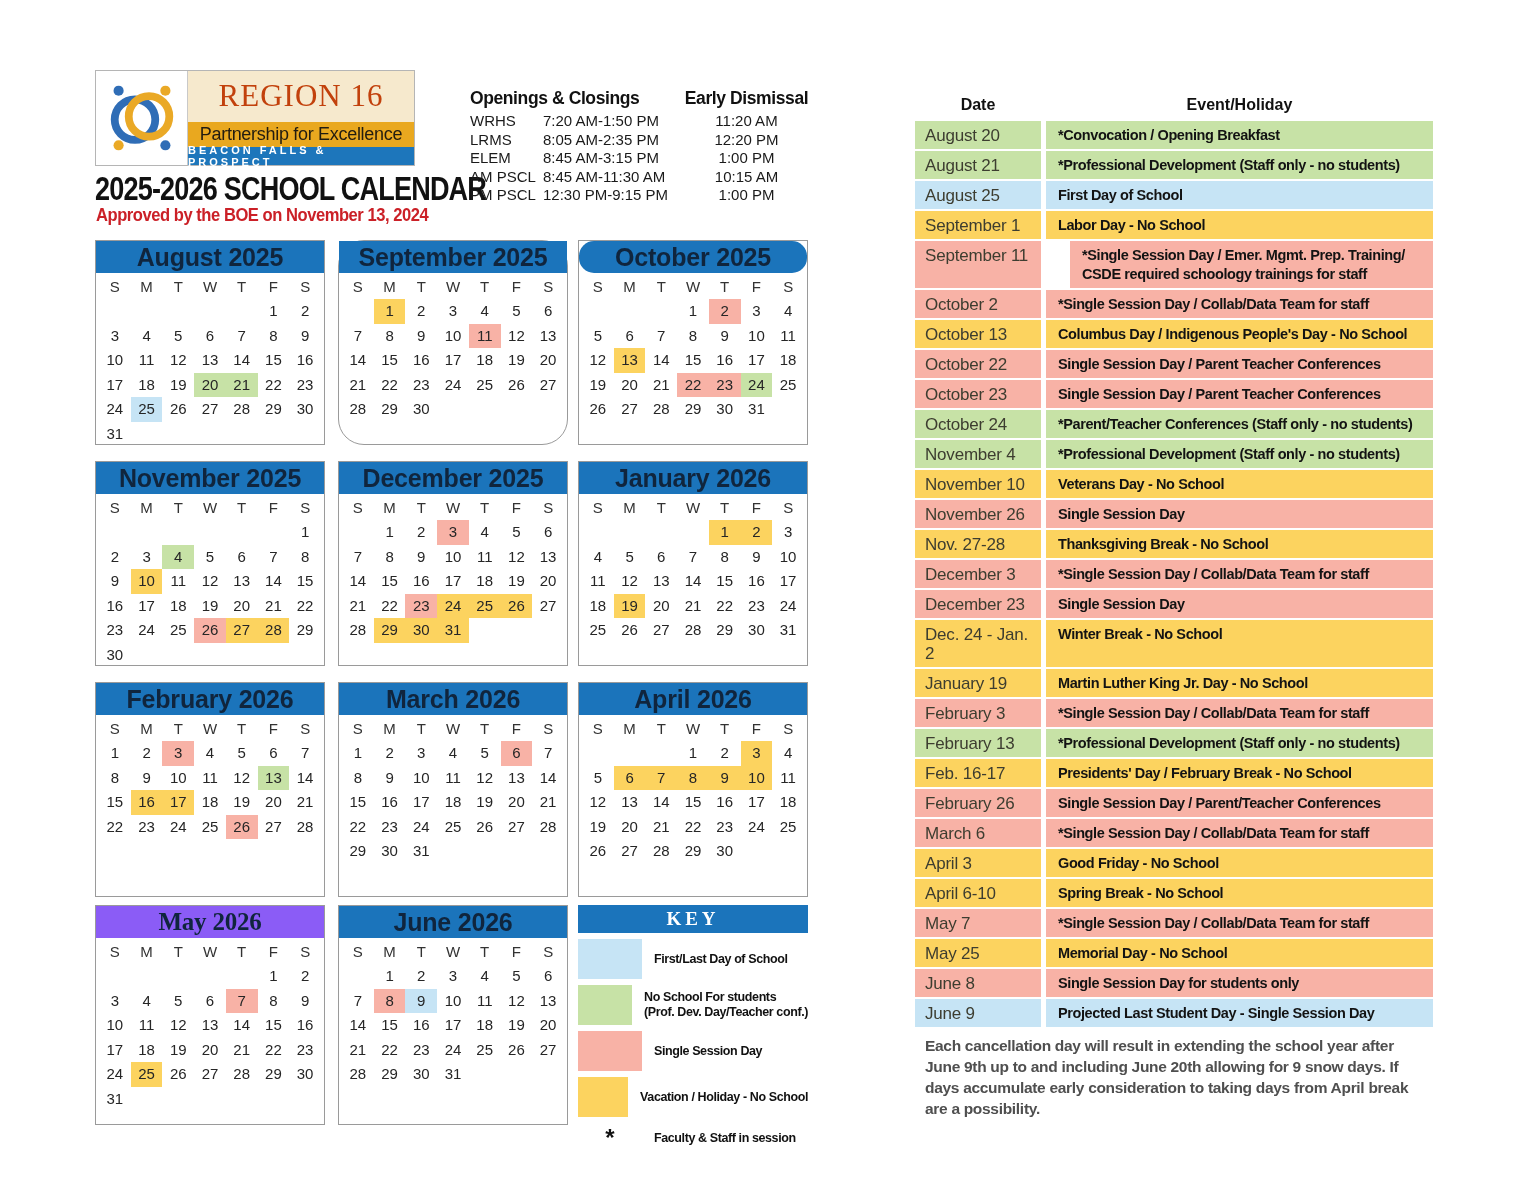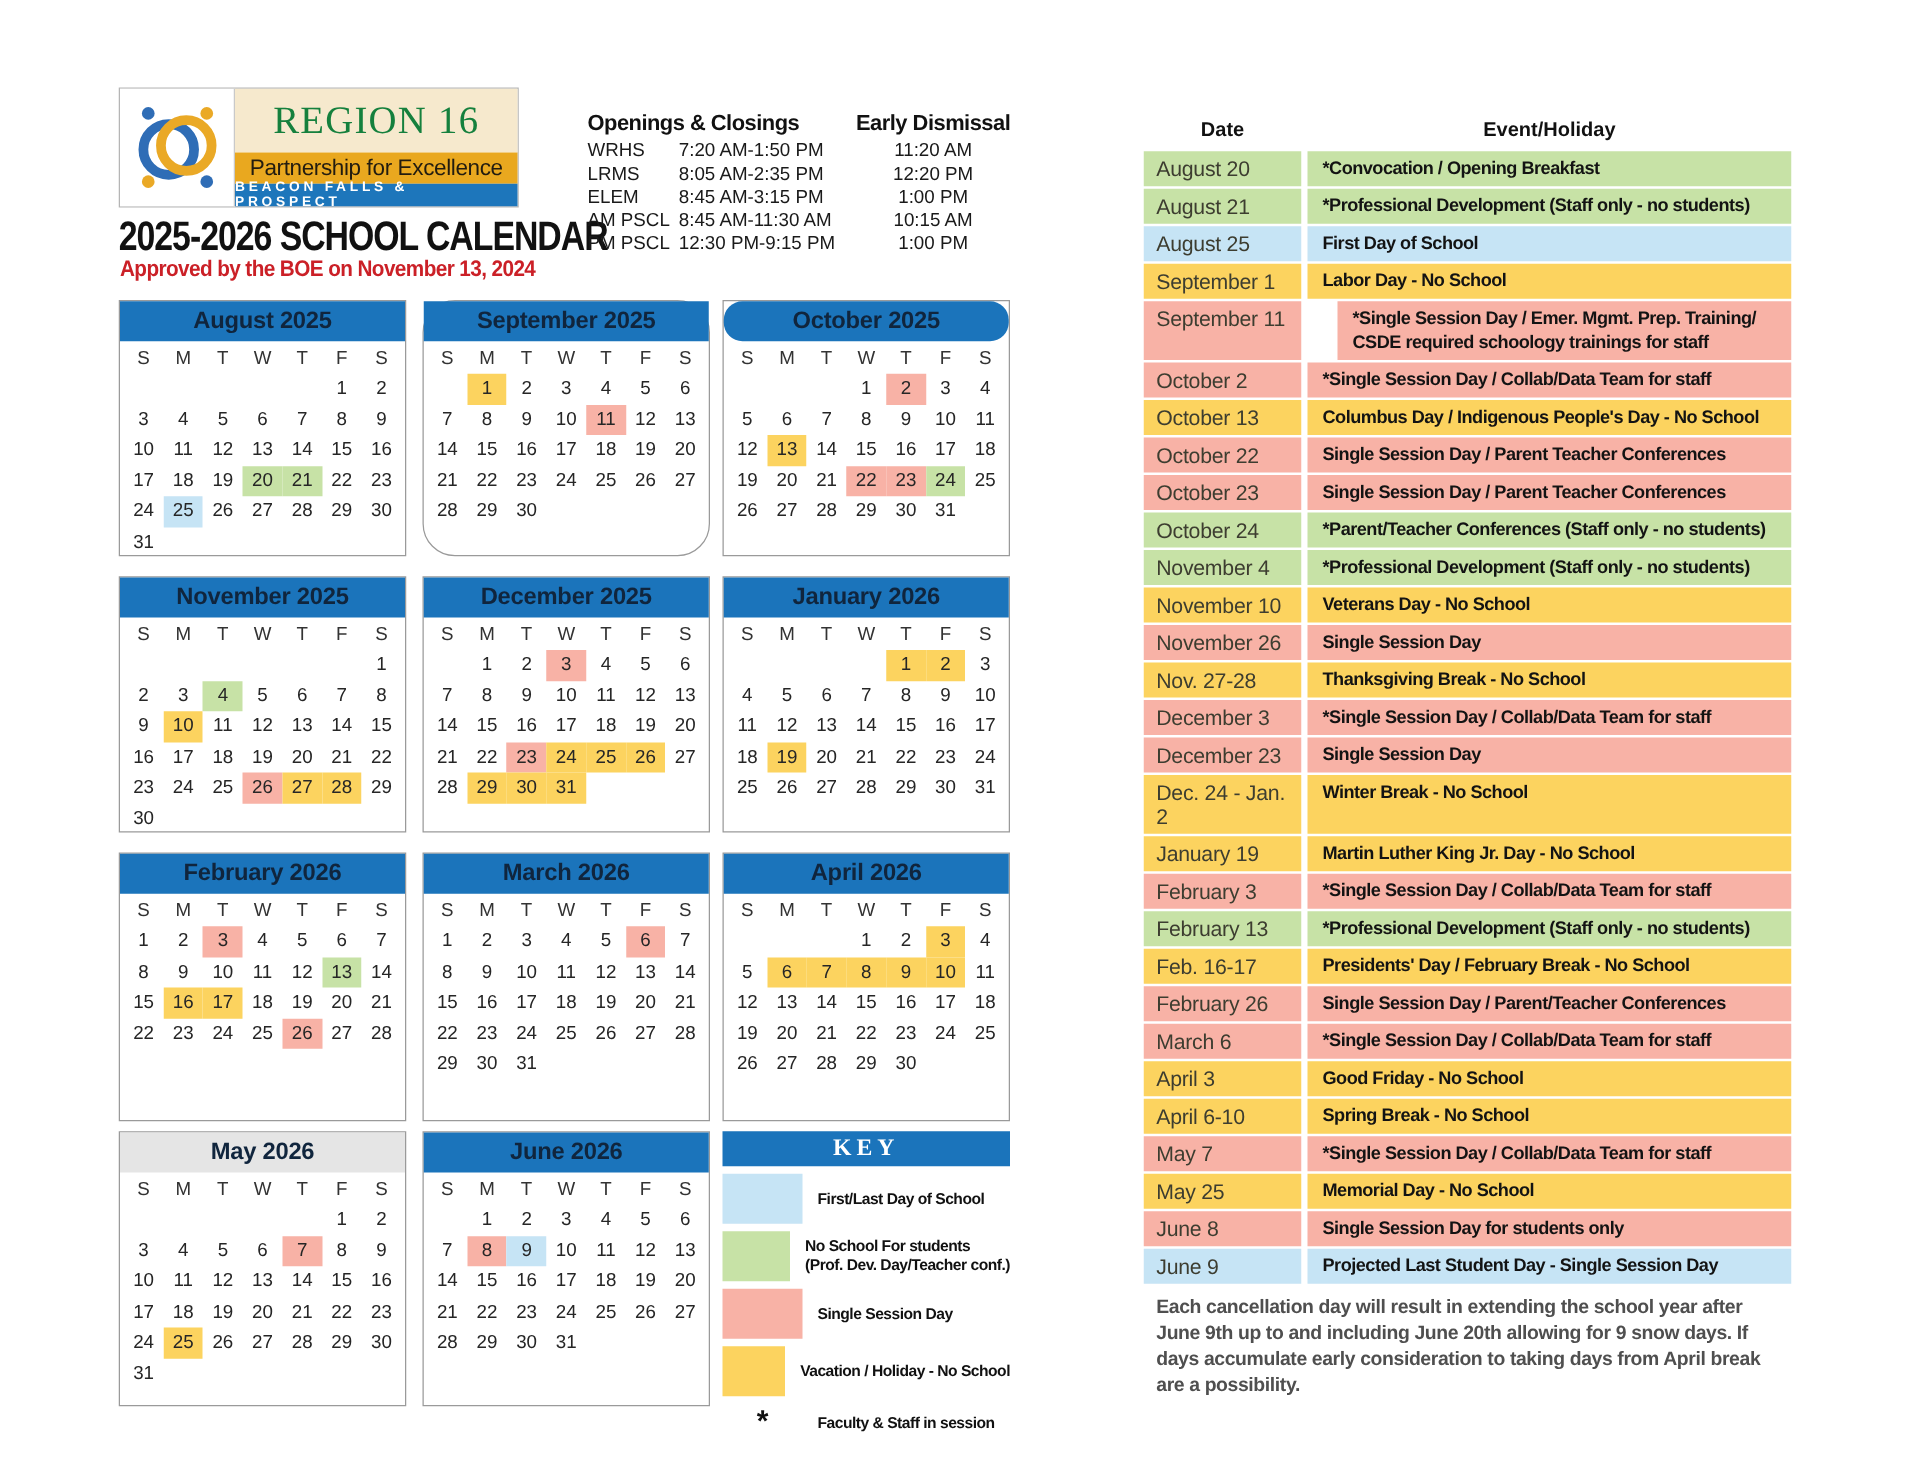--- a/index.html
+++ b/index.html
@@ -6,21 +6,21 @@
   body { background: #ffffff; font-family: "Liberation Sans", sans-serif; }
   .page { position: relative; width: 1536px; height: 1187px; background: #fff; overflow: hidden; }
 
   
   .logo { position: absolute; left: 95px; top: 70px; width: 320px; height: 96px;
           display: flex; border: 1px solid #b5b5b5; background: #fff; }
   .logo-iconbox { width: 92px; height: 100%; background: #fff; border-right: 1px solid #c9c9c9;
                   display: flex; align-items: center; justify-content: center; }
   .logo-iconbox svg { width: 78px; height: 78px; }
   .logo-text { flex: 1; display: flex; flex-direction: column; }
-  .logo-region { height: 52px; background: #f6e9cd; color: #15803d;
+  .logo-region { height: 52px; background: #f6e9cd; color: #c2410c;
                  font-family: "Liberation Serif", serif; font-size: 31px; letter-spacing: 1px;
                  display: flex; align-items: center; justify-content: center; }
   .logo-partnership { height: 26px; background: #e9a81f; color: #221c10; font-size: 18px;
                       display: flex; align-items: center; justify-content: center; letter-spacing: -0.3px; }
   .logo-towns { height: 18px; background: #1d76bb; color: #ffffff; font-size: 11px; font-weight: bold;
                 letter-spacing: 3px; display: flex; align-items: center; justify-content: center; }
 
   
   .cal-title { position: absolute; left: 95px; top: 170px; font-size: 33px; font-weight: bold;
                color: #111; letter-spacing: -1px; transform: scaleX(0.82); transform-origin: left top;
@@ -37,21 +37,21 @@
   .op-early-head { width: 137px; text-align: center; font-size: 17.5px; font-weight: bold; color: #111;
                    letter-spacing: -0.4px; }
   .op-row { display: flex; line-height: 18.6px; font-size: 15px; color: #1a1a1a; }
   .op-school { width: 73px; }
   .op-hours  { width: 135px; }
   .op-earlytime { width: 137px; text-align: center; }
 
   
   .month { position: absolute; width: 230px; background: #fff; border: 1px solid #9a9a9a; }
   .month-title { height: 32px; display: flex; align-items: center; justify-content: center;
-                 font-size: 19px; font-weight: bold; color: #10253d; letter-spacing: -0.2px; }
+                 font-size: 25px; font-weight: bold; color: #10253d; letter-spacing: -0.2px; }
   .mweekdays { display: grid; grid-template-columns: repeat(7, 1fr); height: 26px; padding: 0 3px;
                align-items: center; }
   .mweekdays span { text-align: center; font-size: 15px; color: #333; }
   .mdays { display: grid; grid-template-columns: repeat(7, 1fr); padding: 0 3px; }
   .mday { height: 24.5px; line-height: 24.5px; text-align: center; font-size: 15px; color: #262626; }
 
   
   .key-box { position: absolute; left: 578px; top: 905px; width: 230px; }
   .key-title { height: 28px; display: flex; align-items: center; justify-content: center;
                color: #fff; font-family: "Liberation Serif", serif; font-weight: bold;
@@ -579,21 +579,21 @@
           <div class="mday">26</div>
           <div class="mday">27</div>
           <div class="mday">28</div>
           <div class="mday">29</div>
           <div class="mday">30</div>
           <div class="mday"></div>
           <div class="mday"></div>
         </div>
       </div>
       <div class="month" style="left: 95px; top: 905px; height: 220px;">
-        <div class="month-title" style="background: #e5e5e5;">May 2026</div>
+        <div class="month-title" style="background: #8b5cf6; font-family: Liberation Serif, serif;">May 2026</div>
         <div class="mweekdays">
           <span>S</span>
           <span>M</span>
           <span>T</span>
           <span>W</span>
           <span>T</span>
           <span>F</span>
           <span>S</span>
         </div>
         <div class="mdays">

